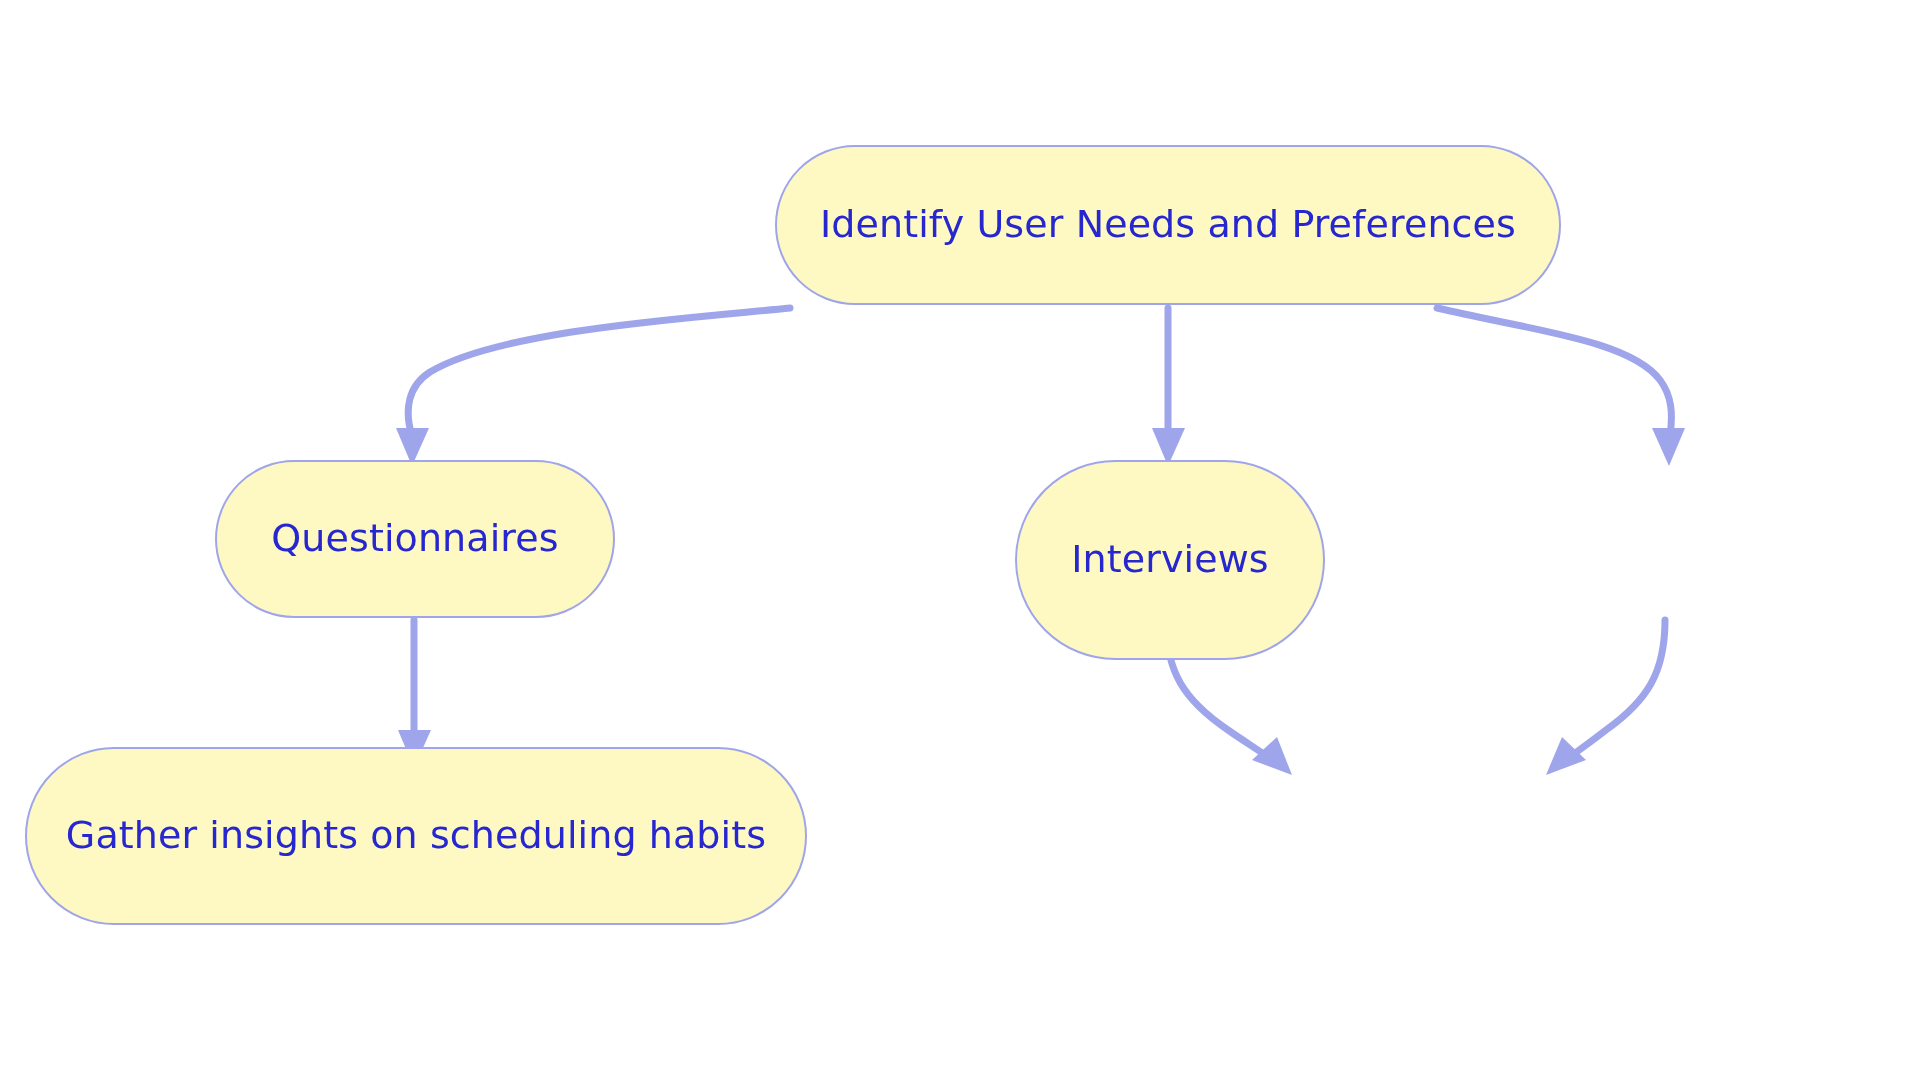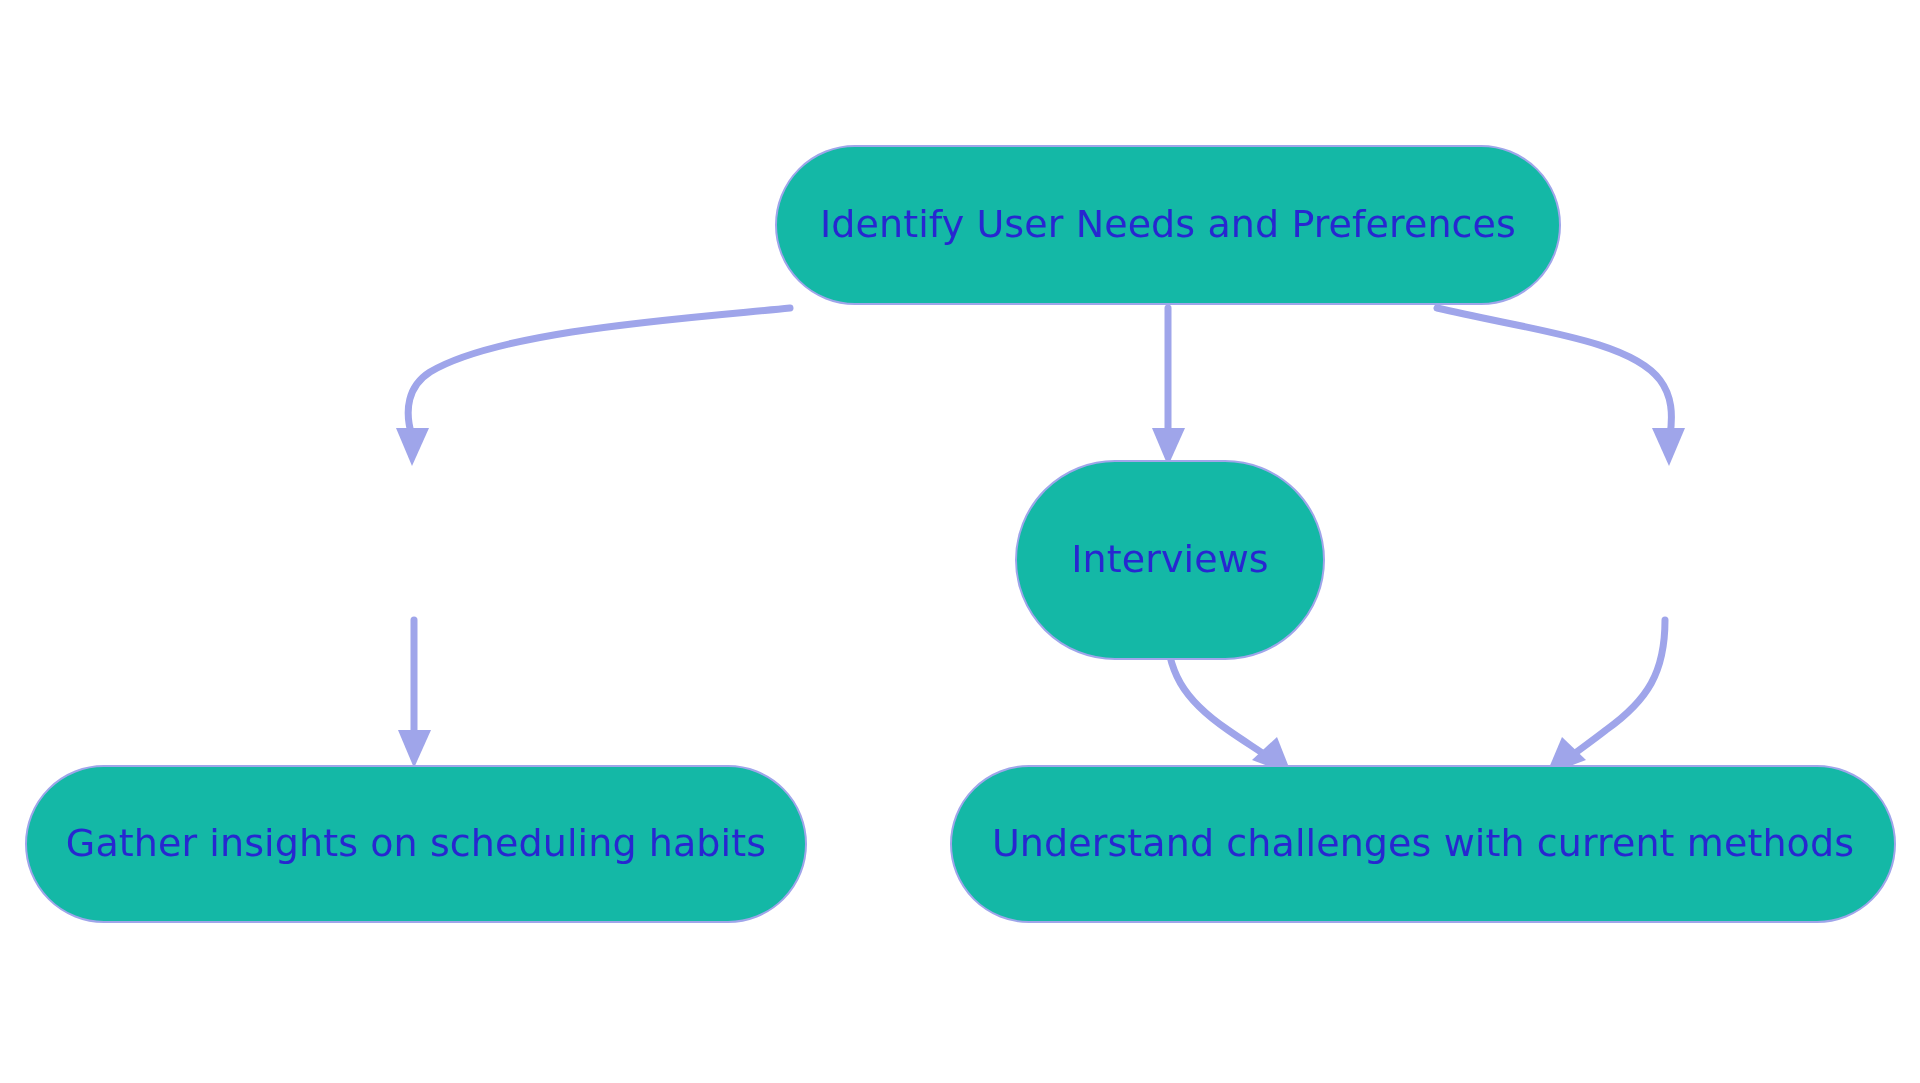--- a/index.html
+++ b/index.html
@@ -29,21 +29,21 @@
     width: 1920px;
     height: 1083px;
     pointer-events: none;
   }
   .node {
     position: absolute;
     box-sizing: border-box;
     display: flex;
     align-items: center;
     justify-content: center;
-    background: #14b8a6;
+    background: #fef9c3;
     border: 2px solid #9fa5ea;
     border-radius: 999px;
     color: #2727d0;
     text-align: center;
     padding: 0 26px;
     white-space: nowrap;
   }
   .node-label {
     font-size: 38px;
     line-height: 1.05;
@@ -65,22 +65,22 @@
   #node-interviews {
     left: 1015px; top: 460px;
     width: 310px; height: 200px;
   }
   #node-focus-groups {
     left: 1480px; top: 460px;
     width: 366px; height: 158px;
   }
   
   #node-insights {
-    left: 25px;   top: 765px;
-    width: 782px; height: 158px;
+    left: 25px;   top: 747px;
+    width: 782px; height: 178px;
   }
   #node-challenges {
     left: 950px;  top: 765px;
     width: 946px; height: 158px;
   }
 </style>
 </head>
 <body>
 
 <div id="diagram-canvas">
@@ -115,27 +115,27 @@
     <g>
       <path d="M 1665 620 C 1665 672, 1648 700, 1606 730 C 1588 744, 1576 752, 1566 760" fill="none" stroke="#9fa5ea" stroke-width="7" stroke-linecap="round"></path>
       <polygon points="1546,775 1586,760, 1562,737" fill="#9fa5ea"></polygon>
     </g>
   </svg>
 
   <div class="node" id="node-root">
     <span class="node-label">Identify User Needs and Preferences</span>
   </div>
 
+  <div class="node" id="node-questionnaires">
+    <span class="node-label">Questionnaires</span>
+  </div>
 
   <div class="node" id="node-interviews">
     <span class="node-label">Interviews</span>
   </div>
 
 
   <div class="node" id="node-insights">
     <span class="node-label">Gather insights on scheduling habits</span>
   </div>
 
-  <div class="node" id="node-challenges">
-    <span class="node-label">Understand challenges with current methods</span>
-  </div>
 
 </div>
 
 </body></html>

